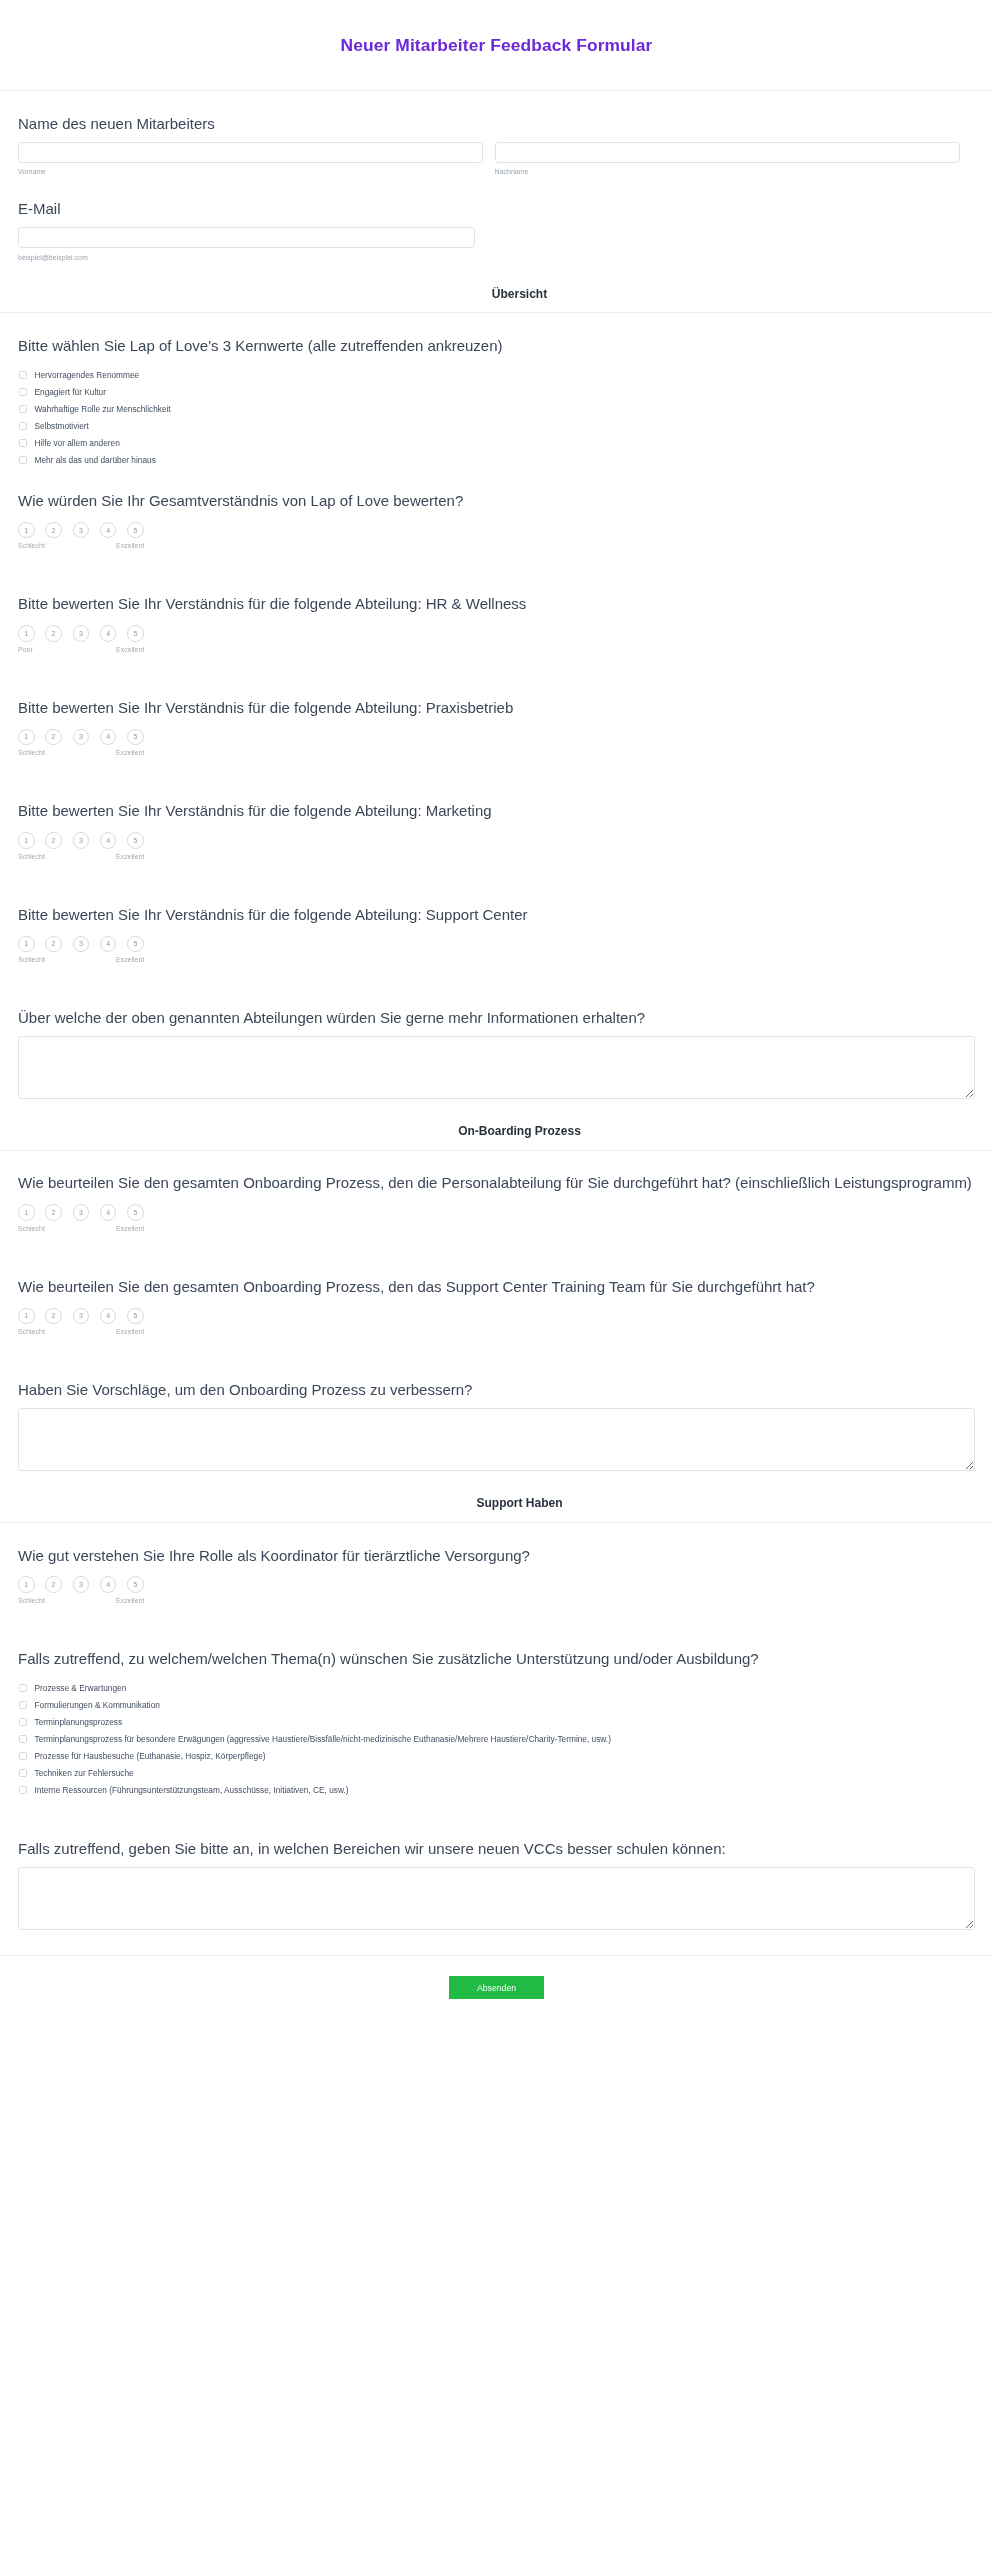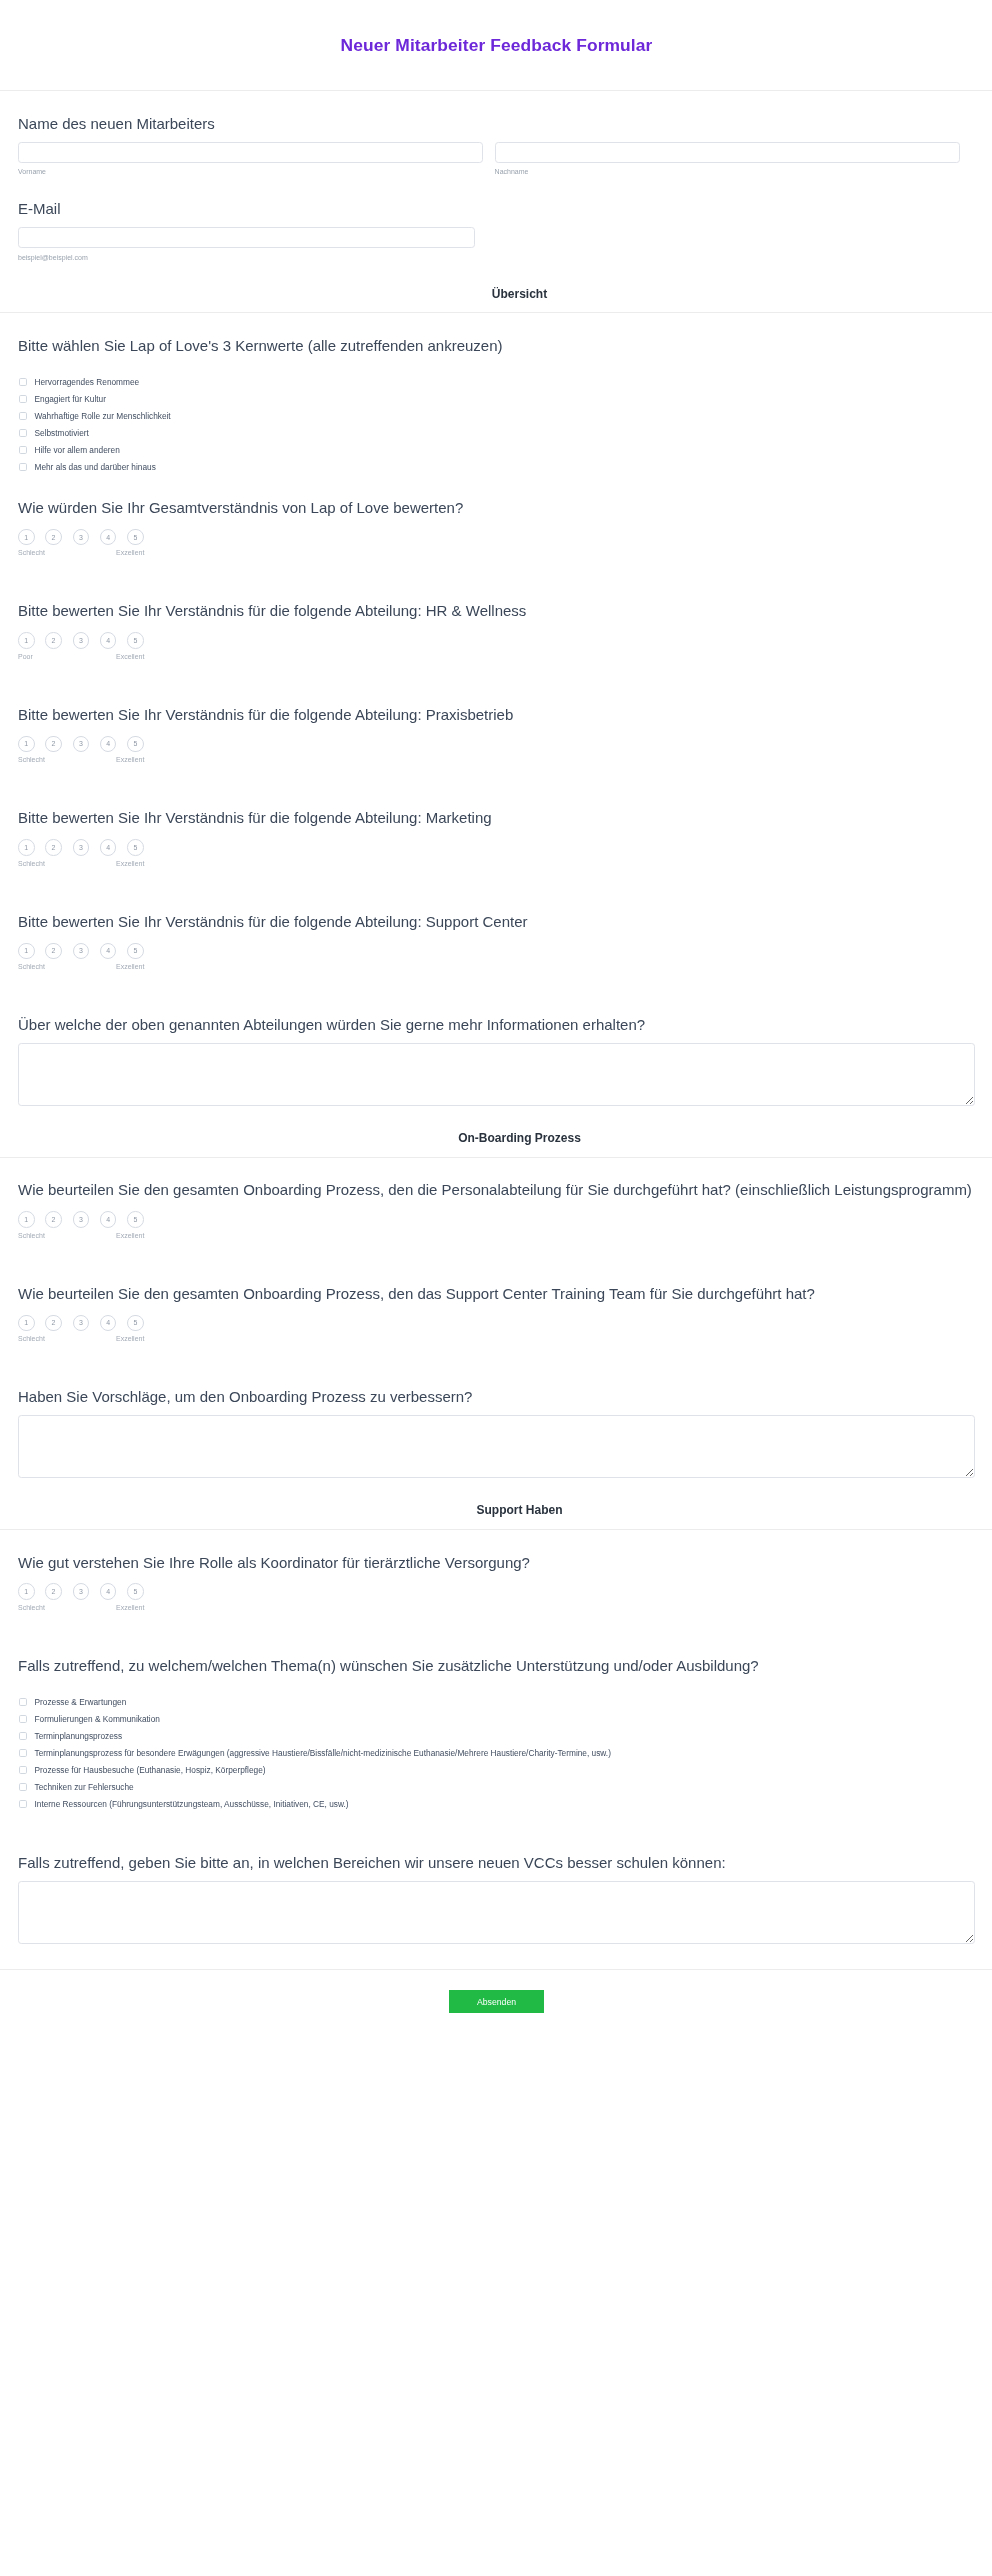--- a/index.html
+++ b/index.html
@@ -92,21 +92,21 @@
     font-weight: bold;
     color: #29323d;
     margin: 0;
     padding-top: 25px;
     padding-bottom: 11.6px;
     border-bottom: 0.8px solid #ececec;
     padding-left: 46px;
   }
 
   
-  .checkbox-group { margin-top: 17px; }
+  .checkbox-group { margin-top: 10px; }
   .checkbox-row {
     display: flex;
     align-items: center;
     height: 17px;
   }
   .checkbox-box {
     width: 8.3px;
     height: 8.3px;
     border: 0.8px solid #d2d8e0;
     border-radius: 1.7px;

